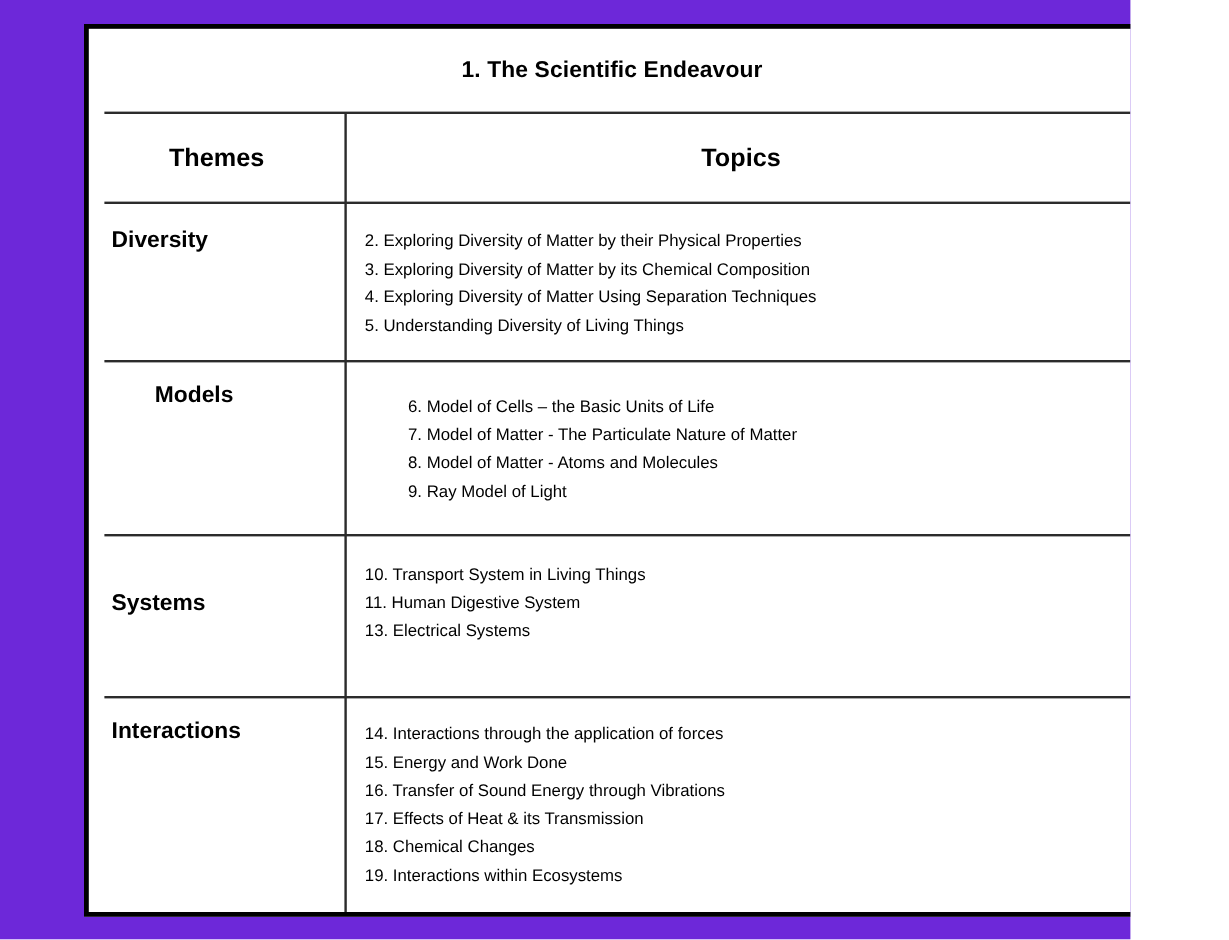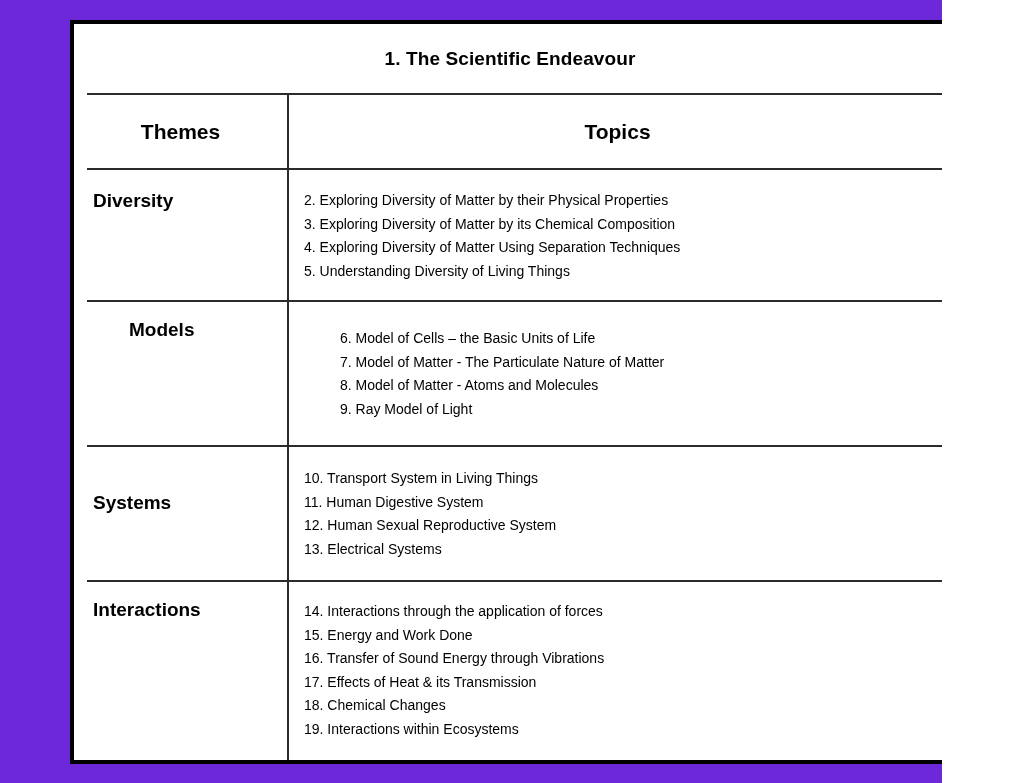--- a/index.html
+++ b/index.html
@@ -233,21 +233,20 @@
       <div class="hrule r-mod"></div>
 
       <div class="theme-row row-2">
         <div class="theme-label-cell">
           <div class="theme-label">Systems</div>
         </div>
         <div class="topics-cell">
           <ul class="topics-list">
             <li class="topic-item">10. Transport System in Living Things</li>
             <li class="topic-item">11. Human Digestive System</li>
-            <li class="topic-item">12. Human Sexual Reproductive System</li>
             <li class="topic-item">13. Electrical Systems</li>
           </ul>
         </div>
       </div>
       <div class="hrule r-sys"></div>
 
       <div class="theme-row row-3">
         <div class="theme-label-cell">
           <div class="theme-label">Interactions</div>
         </div>

